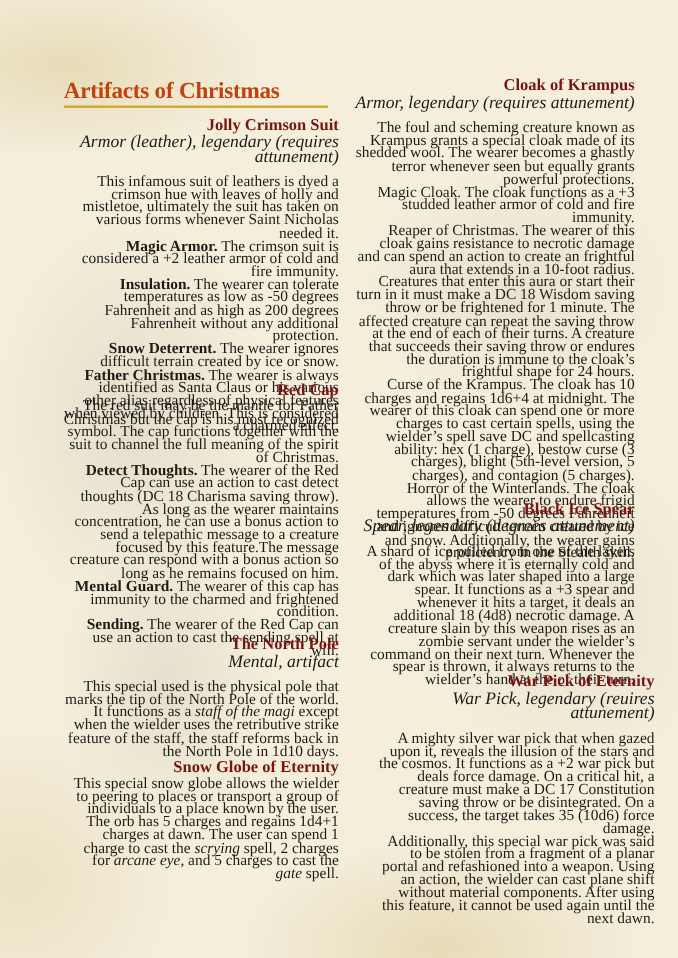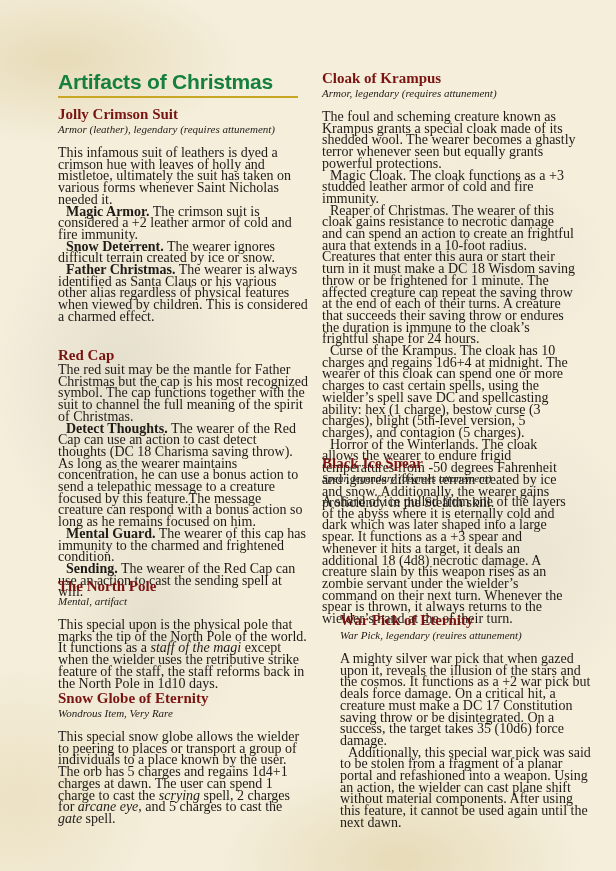--- a/index.html
+++ b/index.html
@@ -14,36 +14,36 @@
       radial-gradient(ellipse 260px 140px at 400px 860px, rgba(215,195,140,0.45), rgba(215,195,140,0) 70%),
       radial-gradient(ellipse 200px 200px at 20px 800px, rgba(220,200,150,0.35), rgba(220,200,150,0) 70%),
       #f4eedb;
     font-family: "DejaVu Serif", "Liberation Serif", serif;
     color: #1e1b17;
   }
   .page { position: absolute; left: 0; top: 0; width: 616px; height: 871px; }
 
   .page-title {
     position: absolute; left: 58px; top: 70px; width: 240px;
-    font-family: Liberation Sans, sans-serif; font-weight: bold;
-    font-size: 21px; line-height: 24px; color: #15803d; margin: 0;
+    font-family: Liberation Serif, serif; font-weight: bold;
+    font-size: 21px; line-height: 24px; color: #c2410c; margin: 0;
     letter-spacing: -0.2px;
   }
   .title-rule {
     position: absolute; left: 58px; top: 96px; width: 240px; height: 2px;
     background: #c9a624;
   }
-  .item { position: absolute; }
+  .item { position: absolute; text-align: right; }
   .item-name {
     font-family: "Liberation Serif", serif; font-weight: bold;
     font-size: 15px; line-height: 17px; color: #7a1412; margin: 0;
   }
   .item-meta {
     font-family: "Liberation Serif", serif; font-style: italic;
-    font-size: 11px; line-height: 13px; color: #1e1b17; margin: 0 0 11px 0;
+    font-size: 16px; line-height: 13px; color: #1e1b17; margin: 0 0 11px 0;
   }
   p.body {
     font-family: "Liberation Serif", serif; font-size: 14px; line-height: 11.7px;
     margin: 0; color: #1e1b17;
   }
   p.indent { text-indent: 8px; }
   .feat { font-weight: bold; }
   em { font-style: italic; }
 </style>
 </head>
@@ -52,41 +52,41 @@
 <div class="page">
 
   <h1 class="page-title">Artifacts of Christmas</h1>
   <div class="title-rule"></div>
 
   <section class="item" style="left:58px; top:106px; width:250px;">
     <h2 class="item-name">Jolly Crimson Suit</h2>
     <div class="item-meta">Armor (leather), legendary (requires attunement)</div>
     <p class="body">This infamous suit of leathers is dyed a crimson hue with leaves of holly and mistletoe, ultimately the suit has taken on various forms whenever Saint Nicholas needed it.</p>
     <p class="body indent"><span class="feat">Magic Armor.</span><span> The crimson suit is considered a +2 leather armor of cold and fire immunity.</span></p>
+    <p class="body indent"><span class="feat">Insulation.</span><span> The wearer can tolerate temperatures as low as -50 degrees Fahrenheit and as high as 200 degrees Fahrenheit without any additional protection.</span></p>
     <p class="body indent"><span class="feat">Snow Deterrent.</span><span> The wearer ignores difficult terrain created by ice or snow.</span></p>
     <p class="body indent"><span class="feat">Father Christmas.</span><span> The wearer is always identified as Santa Claus or his various other alias regardless of physical features when viewed by children. This is considered a charmed effect.</span></p>
   </section>
 
   <section class="item" style="left:58px; top:347px; width:250px;">
     <h2 class="item-name">Red Cap</h2>
     <p class="body">The red suit may be the mantle for Father Christmas but the cap is his most recognized symbol. The cap functions together with the suit to channel the full meaning of the spirit of Christmas.</p>
     <p class="body indent"><span class="feat">Detect Thoughts.</span><span> The wearer of the Red Cap can use an action to cast detect thoughts (DC 18 Charisma saving throw). As long as the wearer maintains concentration, he can use a bonus action to send a telepathic message to a creature focused by this feature.The message creature can respond with a bonus action so long as he remains focused on him.</span></p>
     <p class="body indent"><span class="feat">Mental Guard.</span><span> The wearer of this cap has immunity to the charmed and frightened condition.</span></p>
     <p class="body indent"><span class="feat">Sending.</span><span> The wearer of the Red Cap can use an action to cast the sending spell at will.</span></p>
   </section>
 
   <section class="item" style="left:58px; top:578px; width:250px;">
     <h2 class="item-name">The North Pole</h2>
     <div class="item-meta">Mental, artifact</div>
-    <p class="body"><span>This special upon is the physical pole that marks the tip of the North Pole of the world. It functions as a </span><em>staff of the magi</em><span> except when the wielder uses the retributive strike feature of the staff, the staff reforms back in the North Pole in 1d10 days.</span></p>
+    <p class="body"><span>This special used is the physical pole that marks the tip of the North Pole of the world. It functions as a </span><em>staff of the magi</em><span> except when the wielder uses the retributive strike feature of the staff, the staff reforms back in the North Pole in 1d10 days.</span></p>
   </section>
 
   <section class="item" style="left:58px; top:690px; width:250px;">
     <h2 class="item-name">Snow Globe of Eternity</h2>
-    <div class="item-meta">Wondrous Item, Very Rare</div>
     <p class="body"><span>This special snow globe allows the wielder to peering to places or transport a group of individuals to a place known by the user. The orb has 5 charges and regains 1d4+1 charges at dawn. The user can spend 1 charge to cast the </span><em>scrying</em><span> spell, 2 charges for </span><em>arcane eye</em><span>, and 5 charges to cast the </span><em>gate</em><span> spell.</span></p>
   </section>
 
   <section class="item" style="left:322px; top:70px; width:255px;">
     <h2 class="item-name">Cloak of Krampus</h2>
     <div class="item-meta">Armor, legendary (requires attunement)</div>
     <p class="body">The foul and scheming creature known as Krampus grants a special cloak made of its shedded wool. The wearer becomes a ghastly terror whenever seen but equally grants powerful protections.</p>
     <p class="body indent">Magic Cloak. The cloak functions as a +3 studded leather armor of cold and fire immunity.</p>
     <p class="body indent">Reaper of Christmas. The wearer of this cloak gains resistance to necrotic damage and can spend an action to create an frightful aura that extends in a 10-foot radius. Creatures that enter this aura or start their turn in it must make a DC 18 Wisdom saving throw or be frightened for 1 minute. The affected creature can repeat the saving throw at the end of each of their turns. A creature that succeeds their saving throw or endures the duration is immune to the cloak’s frightful shape for 24 hours.</p>
     <p class="body indent">Curse of the Krampus. The cloak has 10 charges and regains 1d6+4 at midnight. The wearer of this cloak can spend one or more charges to cast certain spells, using the wielder’s spell save DC and spellcasting ability: hex (1 charge), bestow curse (3 charges), blight (5th-level version, 5 charges), and contagion (5 charges).</p>

